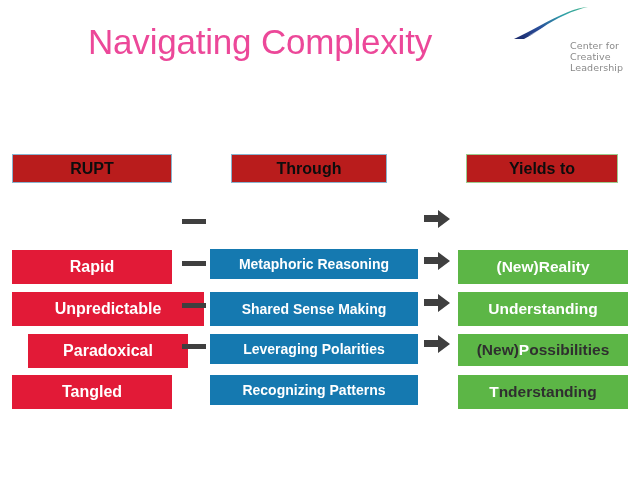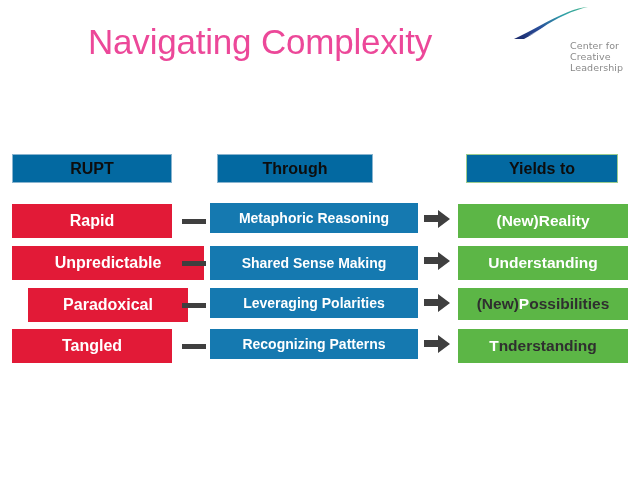--- a/index.html
+++ b/index.html
@@ -68,40 +68,41 @@
     color: #8a8a8a;
     font-family: "DejaVu Sans", sans-serif;
     letter-spacing: 0.1px;
   }
   .logo-text div { white-space: nowrap; }
 
   
   .col-header {
     position: absolute;
     height: 29px;
-    background: #0369a1;
+    background: #b91c1c;
     border: 1px solid #89b4cf;
     box-sizing: border-box;
     display: flex;
     align-items: center;
     justify-content: center;
     font-size: 16px;
     font-weight: bold;
     color: #0d0d0d;
   }
   .col-header.green-border { border-color: #9ccb8e; }
 
   .cell {
     position: absolute;
     box-sizing: border-box;
     display: flex;
     align-items: center;
     justify-content: center;
     text-align: center;
     white-space: nowrap;
+    margin-top: 46px;
   }
 
   .cell.red {
     background: #e21a37;
     color: #ffffff;
     font-size: 16px;
     font-weight: bold;
   }
   .cell.blue {
     background: #1579b0;
@@ -156,21 +157,21 @@
       <path d="M62 11 C50 16 38 23 29 29.5 L25 31 C34 25 48 17 58 13 Z" fill="#ffffff" opacity="0.35"></path>
     </svg>
     <div class="logo-text">
       <div>Center for</div>
       <div>Creative</div>
       <div>Leadership</div>
     </div>
   </div>
 
   <div class="col-header" style="left:12px;  top:154px; width:160px;">RUPT</div>
-  <div class="col-header" style="left:217px; top:154px; width:156px;">Through</div>
+  <div class="col-header" style="left:231px; top:154px; width:156px;">Through</div>
   <div class="col-header green-border" style="left:466px; top:154px; width:152px;">Yields to</div>
 
   <div class="cell red" style="left:12px; top:204px; width:160px; height:34px;">Rapid</div>
   <div class="dash" style="left:182px; top:219px; width:24px;"></div>
   <div class="cell blue" style="left:210px; top:203px; width:208px; height:30px;">Metaphoric Reasoning</div>
   <svg class="arrow" style="left:424px; top:208px;" viewBox="0 0 26 22">
     <path d="M0 7 L14 7 L14 2 L26 11 L14 20 L14 14 L0 14 Z" fill="#3f3f3f"></path>
   </svg>
   <div class="cell green all-white" style="left:458px; top:204px; width:170px; height:34px;">
     <span>(New) </span>

